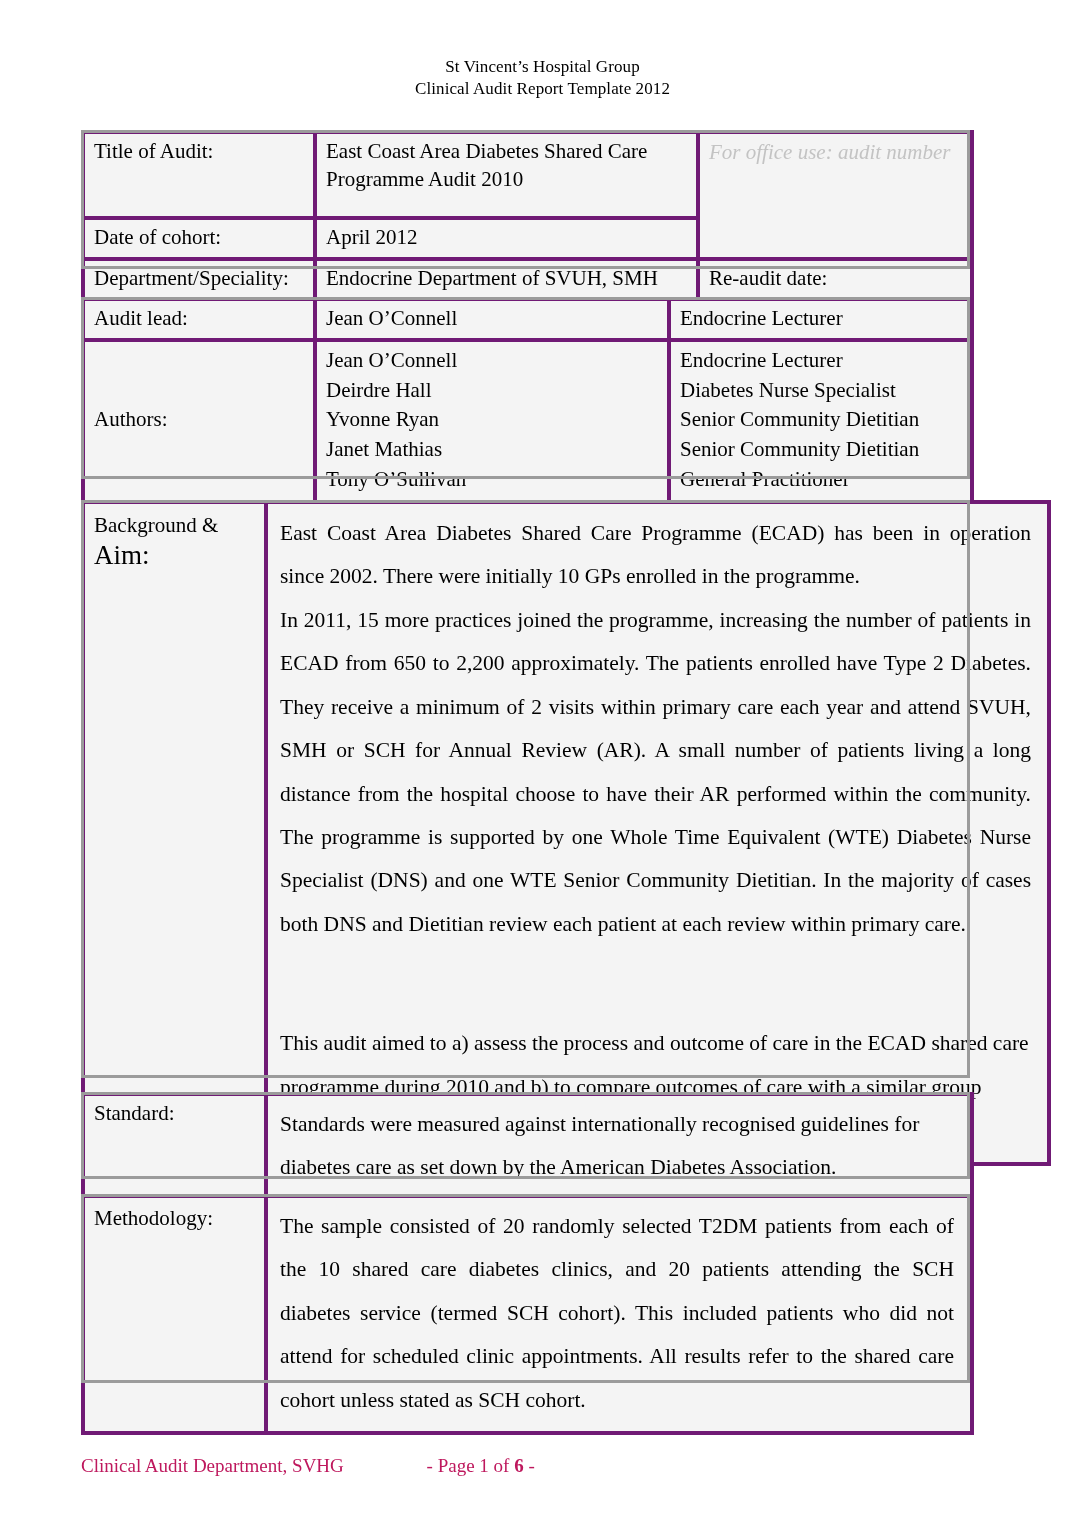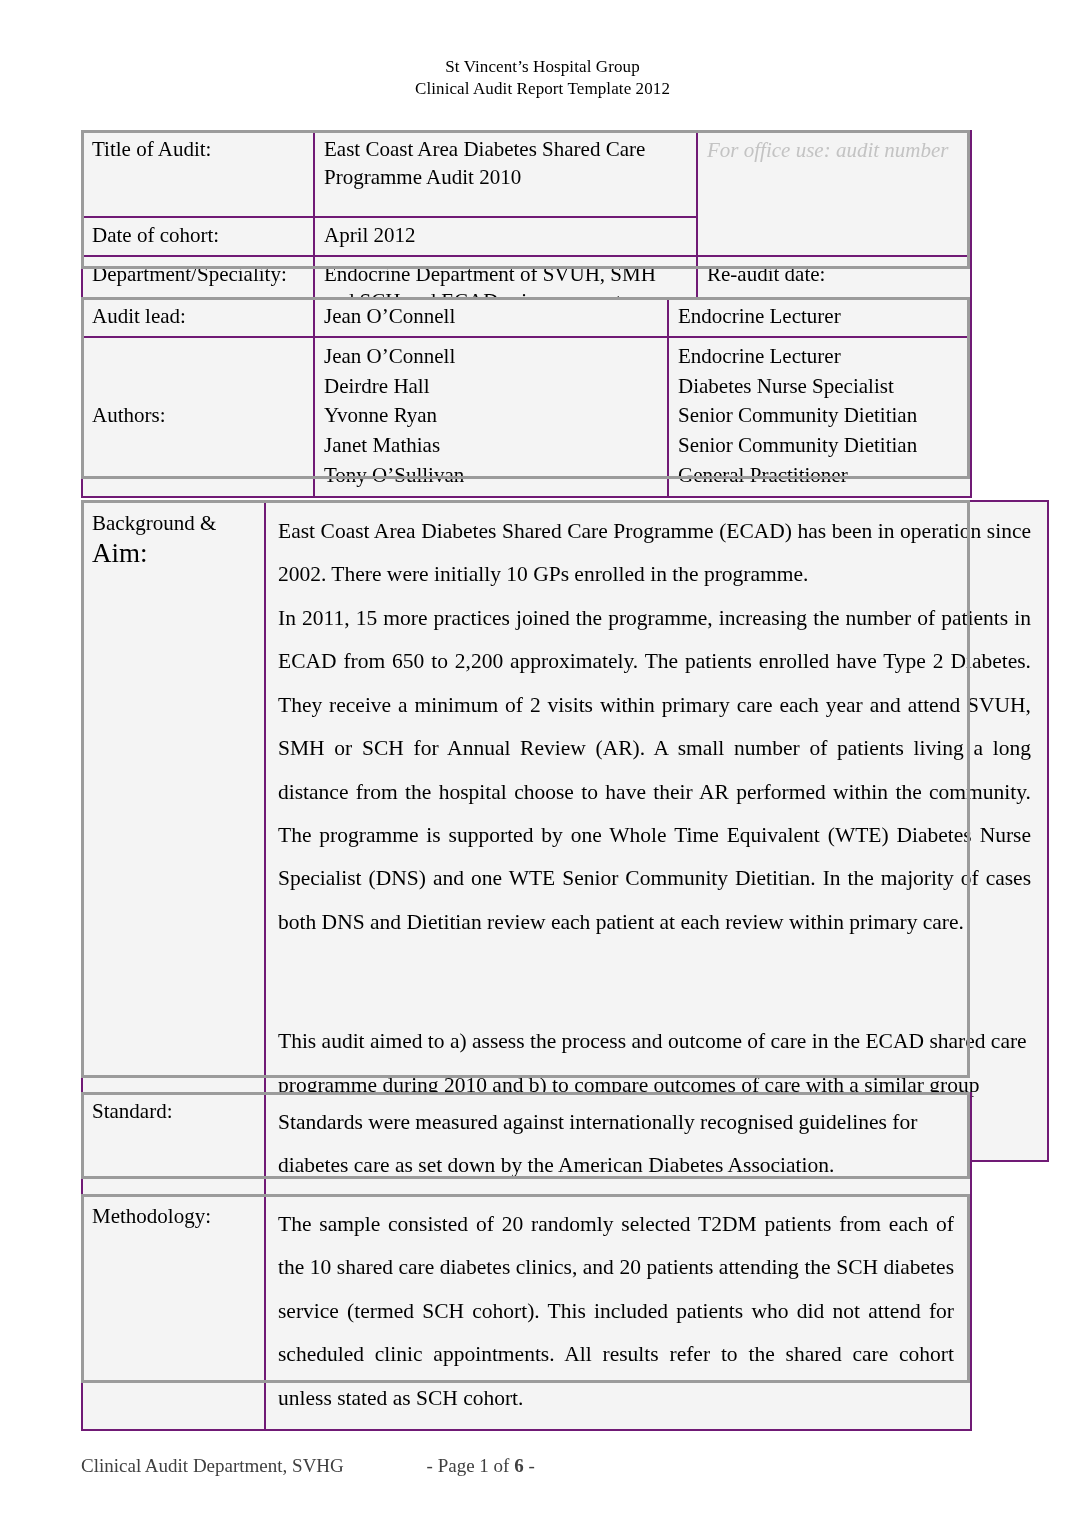--- a/index.html
+++ b/index.html
@@ -40,21 +40,21 @@
 
   
   .tbl {
     position: absolute;
     border-collapse: collapse;
     table-layout: fixed;
     background: #f4f4f4;
     box-sizing: border-box;
   }
   .tbl td {
-    border: 2px solid #701a75;
+    border: 4px solid #701a75;
     background: #f4f4f4;
     vertical-align: top;
     padding: 4px 9px 5px 9px;
     font-size: 21px;
     line-height: 1.32;
     box-sizing: border-box;
   }
   
   .frame-outer {
     position: absolute;
@@ -118,21 +118,21 @@
   #tbl-meth td.lbl { width: 183px; padding-top: 7px; }
   #tbl-meth td.body { width: 706px; padding: 7px 16px 9px 12px; }
   #frame-meth { left: 81px; top: 1194px; width: 889px; height: 189px; }
 
   
   .footer {
     position: absolute;
     left: 81px;
     top: 1455px;
     width: 889px;
-    color: #404040;
+    color: #be185d;
     font-size: 19px;
     white-space: nowrap;
   }
   .footer .f-dept { display: inline-block; }
   .footer .f-page { display: inline-block; margin-left: 78px; }
   .footer .f-page b { font-weight: bold; }
 </style>
 </head>
 <body>
 

